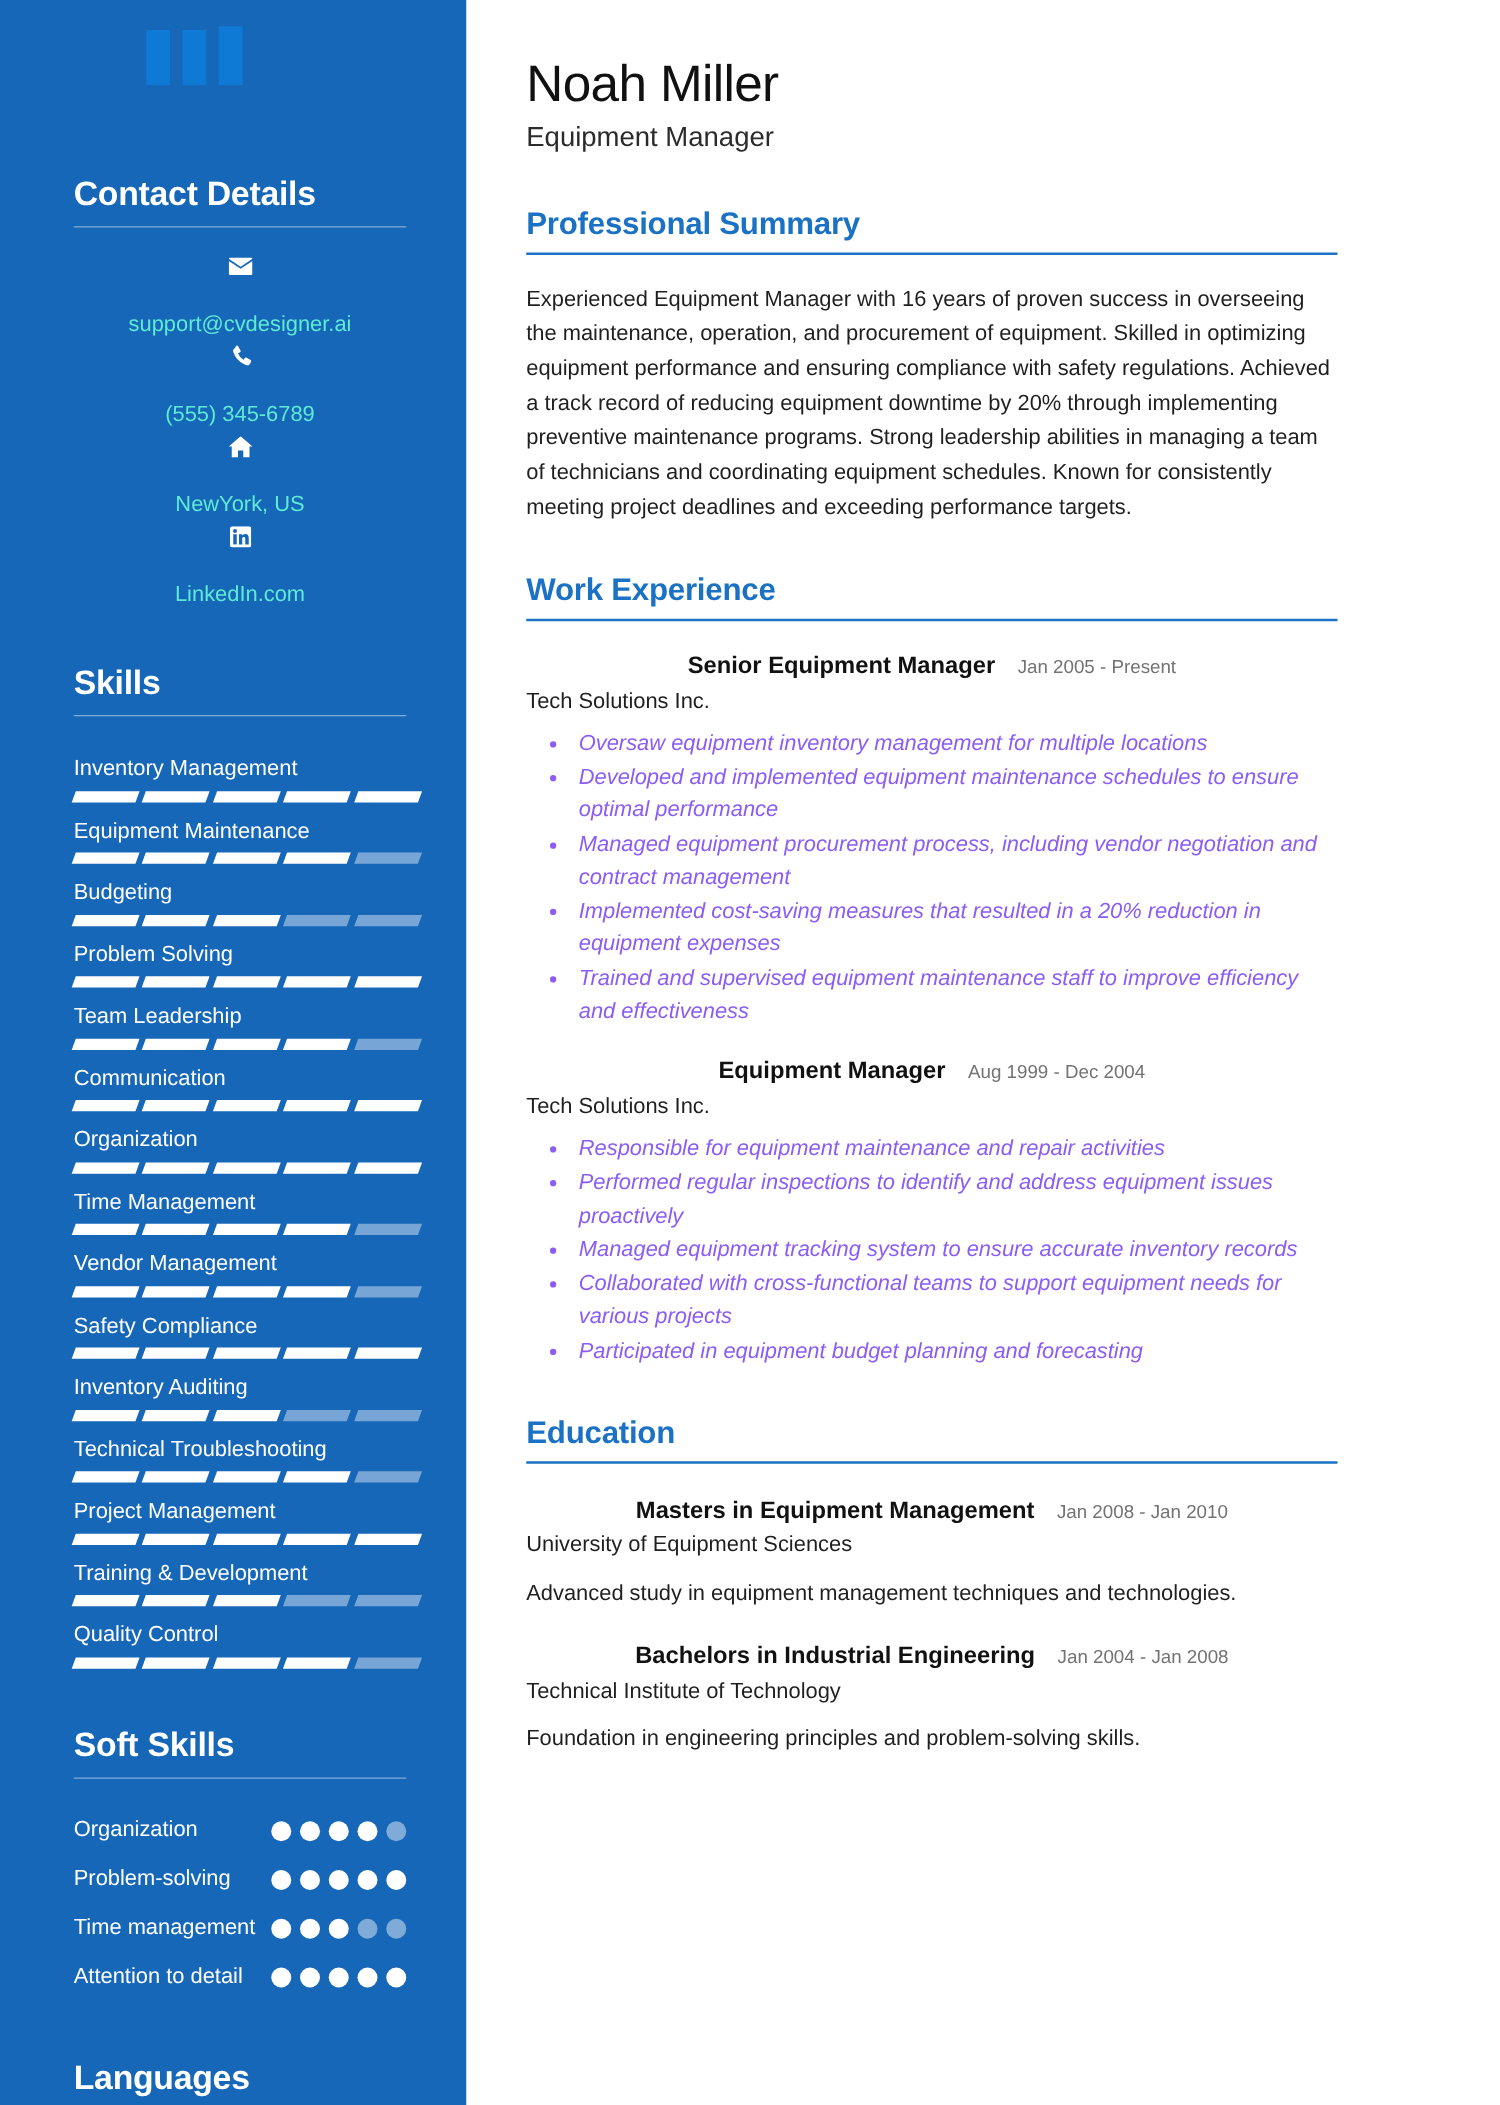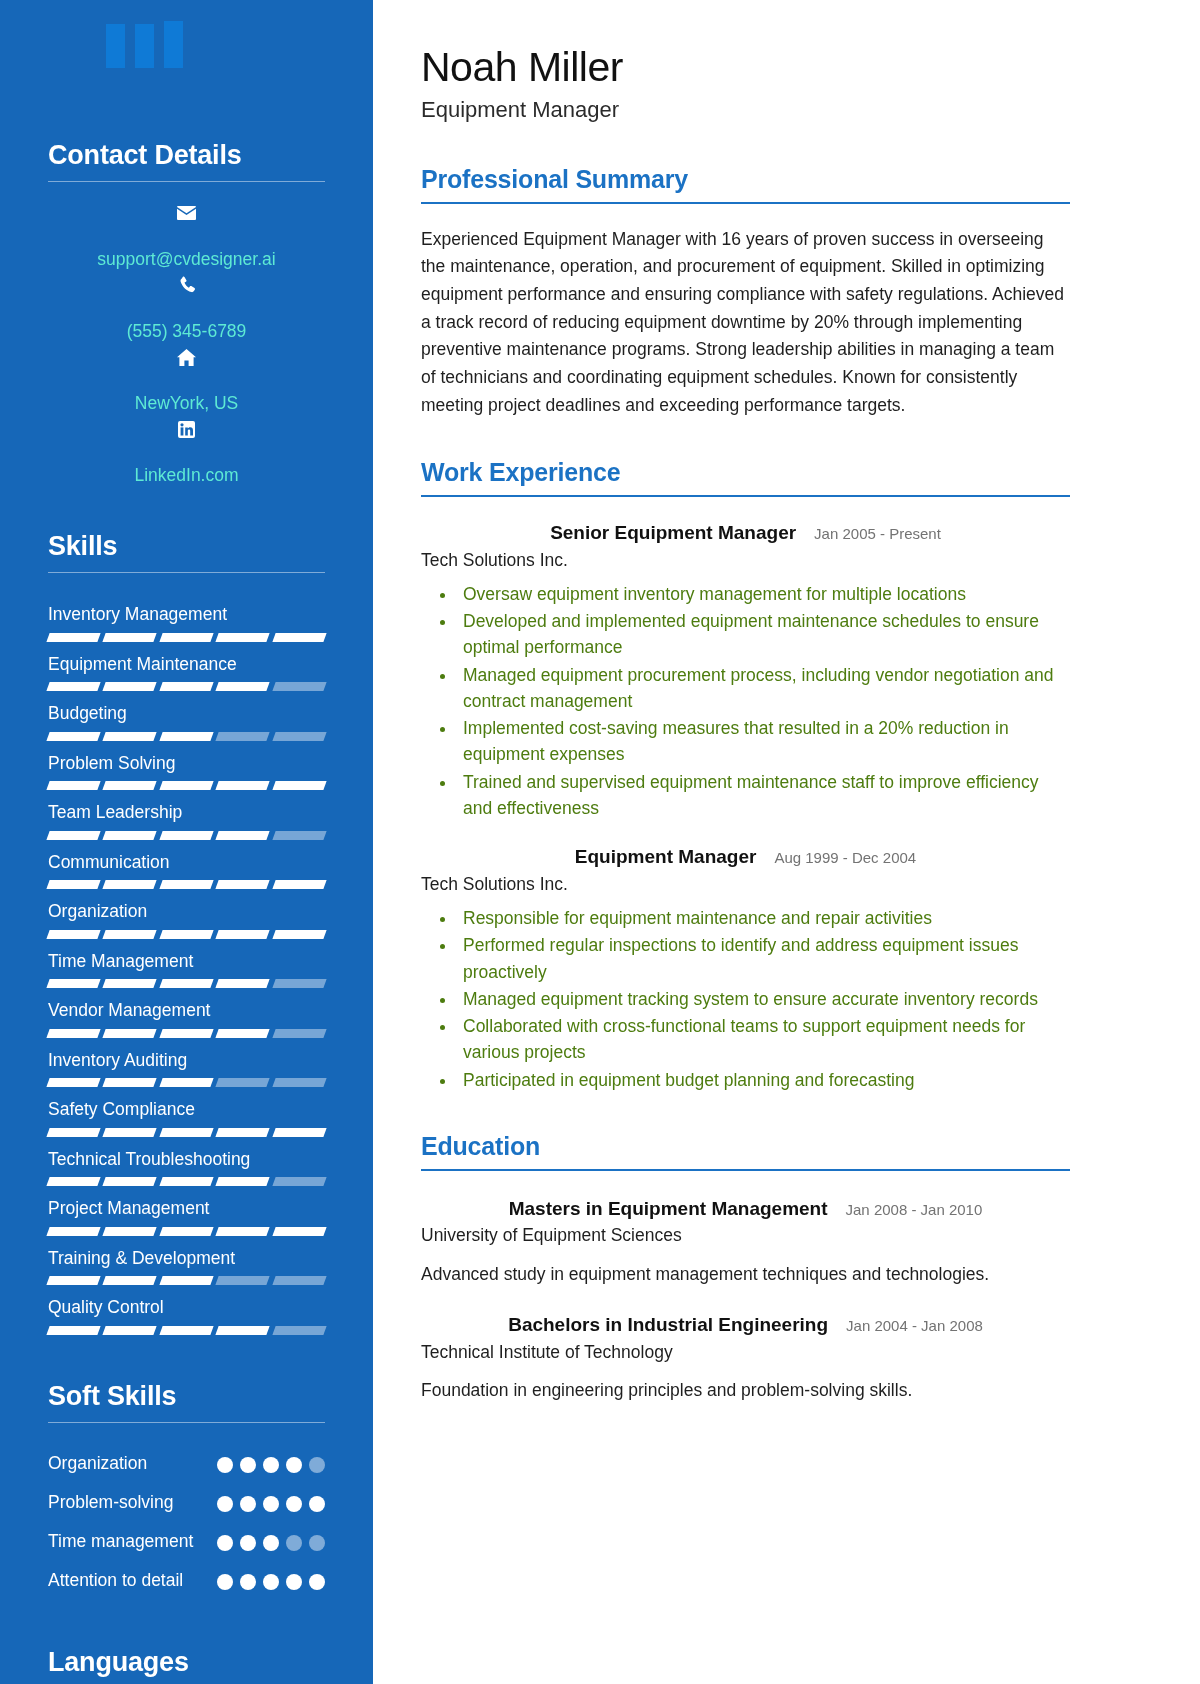--- a/index.html
+++ b/index.html
@@ -19,21 +19,21 @@
     display: flex;
     background: #ffffff;
   }
 
   
   .sidebar {
     width: 373px;
     min-width: 373px;
     background: #1667b8;
     color: #ffffff;
-    padding: 0 0 0 0;
+    padding: 0 0 0 11px;
     position: relative;
     overflow: hidden;
   }
 
   .logo {
     display: flex;
     gap: 10px;
     align-items: flex-end;
     padding: 68px 0 0 106px;
     height: 44px;
@@ -207,23 +207,24 @@
     line-height: 1.45;
     margin-top: 2px;
   }
   .entry-bullets {
     margin-top: 8px;
     padding-left: 36px;
   }
   .entry-bullets li {
     font-size: 17.5px;
     line-height: 1.5;
-    color: #4d7c0f;
+    color: #8b5cf6;
     margin-bottom: 1px;
     padding-left: 6px;
+    font-style: italic;
   }
   .entry-desc {
     font-size: 17.5px;
     line-height: 1.5;
     color: #1f1f1f;
     margin-top: 12px;
   }
   .edu-entry { margin-top: 26px; }
 </style>
 </head>
@@ -375,37 +376,37 @@
             <div class="skill-name">Vendor Management</div>
             <div class="skill-bar">
               <span class="seg on"></span>
               <span class="seg on"></span>
               <span class="seg on"></span>
               <span class="seg on"></span>
               <span class="seg"></span>
             </div>
           </div>
           <div class="skill-item">
+            <div class="skill-name">Safety Compliance</div>
+            <div class="skill-bar">
+              <span class="seg on"></span>
+              <span class="seg on"></span>
+              <span class="seg on"></span>
+              <span class="seg on"></span>
+              <span class="seg on"></span>
+            </div>
+          </div>
+          <div class="skill-item">
             <div class="skill-name">Inventory Auditing</div>
             <div class="skill-bar">
               <span class="seg on"></span>
               <span class="seg on"></span>
               <span class="seg on"></span>
               <span class="seg"></span>
               <span class="seg"></span>
-            </div>
-          </div>
-          <div class="skill-item">
-            <div class="skill-name">Safety Compliance</div>
-            <div class="skill-bar">
-              <span class="seg on"></span>
-              <span class="seg on"></span>
-              <span class="seg on"></span>
-              <span class="seg on"></span>
-              <span class="seg on"></span>
             </div>
           </div>
           <div class="skill-item">
             <div class="skill-name">Technical Troubleshooting</div>
             <div class="skill-bar">
               <span class="seg on"></span>
               <span class="seg on"></span>
               <span class="seg on"></span>
               <span class="seg on"></span>
               <span class="seg"></span>

